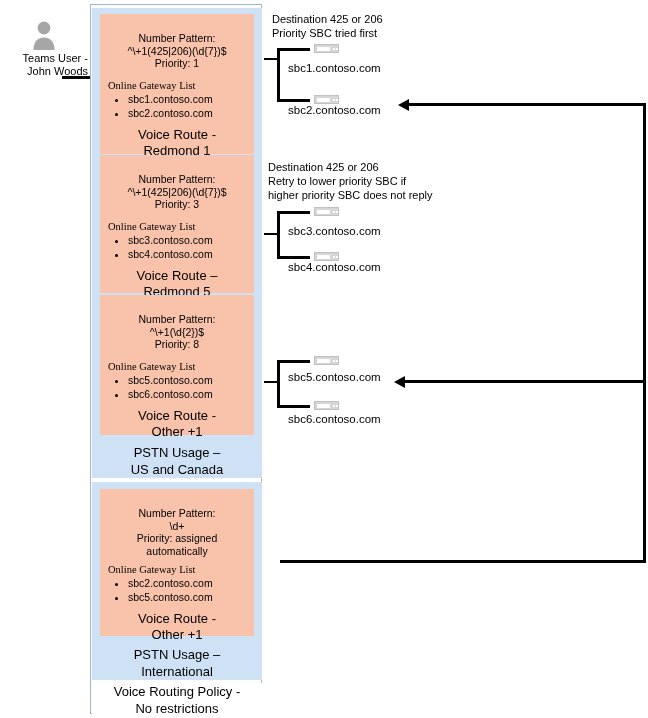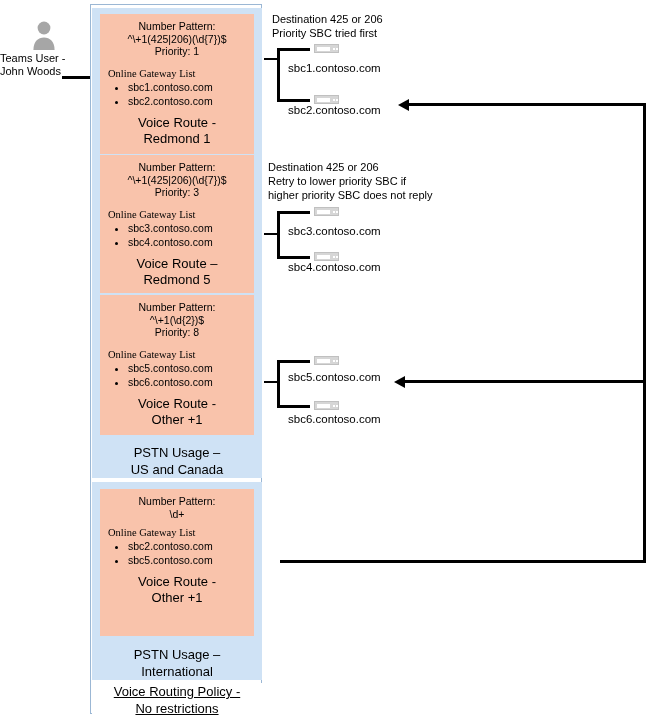--- a/index.html
+++ b/index.html
@@ -13,21 +13,21 @@
     width:648px;
     height:718px;
     overflow:hidden;
     background:#ffffff;
   }
   .abs{position:absolute;}
 
   
   #user-block{
     left:0px; top:20px; width:88px;
-    text-align:left;
+    text-align:right;
   }
   .person-icon{
     display:block;
     margin:0 auto 2px auto;
     width:26px;height:30px;
   }
   #user-label{
     font-size:11px;
     line-height:13px;
     white-space:pre-line;
@@ -48,21 +48,21 @@
     position:absolute;
     left:1px;
     width:170px;
     background:#cfe2f5;
     box-sizing:border-box;
   }
   .route-box{
     position:absolute;
     background:#f9c3ab;
     box-sizing:border-box;
-    padding:6px 8px 4px 8px;
+    padding:18px 8px 4px 8px;
   }
   .rb-head{
     text-align:center;
     font-size:10.5px;
     line-height:12.5px;
   }
   .rb-gw-title{
     font-size:10.5px;
     line-height:13px;
     margin-top:9px;
@@ -91,21 +91,20 @@
   }
   #policy-label{
     position:absolute;
     left:1px;
     width:170px;
     text-align:center;
     font-size:13px;
     line-height:17px;
     white-space:pre-line;
     background:#ffffff;
-    text-decoration:underline;
   }
 
   
   .annotation{
     position:absolute;
     text-align:left;
     font-size:11px;
     line-height:14px;
     white-space:pre-line;
     color:#000000;
@@ -215,20 +214,22 @@
     </div>
 
     <div class="usage-block" style="top:477px;height:198px;">
       <div class="usage-label" style="position:absolute;left:0;top:158px;width:170px;">PSTN Usage –
 International</div>
     </div>
 
     <div class="route-box" style="left:9px;top:484px;width:154px;height:147px;">
       <div class="rb-head">Number Pattern:</div>
       <div class="rb-head">\d+</div>
+      <div class="rb-head">Priority: assigned
+automatically</div>
       <div class="rb-gw-title" style="margin-top:6px;">Online Gateway List</div>
       <ul class="rb-gw-list">
         <li>sbc2.contoso.com</li>
         <li>sbc5.contoso.com</li>
       </ul>
       <div class="rb-name">Voice Route -
 Other +1</div>
     </div>
 
     <div id="policy-label" style="top:678px;">Voice Routing Policy -

